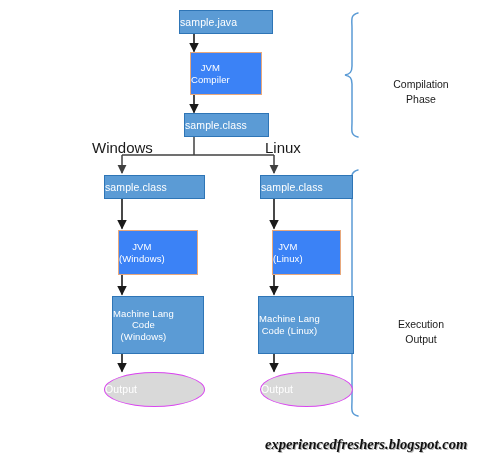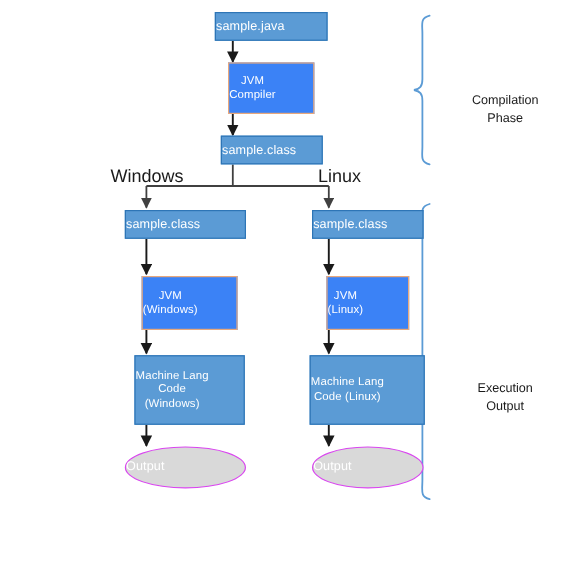--- a/index.html
+++ b/index.html
@@ -192,14 +192,17 @@
   <div class="phase-label" style="left:378px; top:62px; width:86px;">
     <span style="white-space:pre-line;">Compilation
 Phase</span>
   </div>
 
   <div class="phase-label" style="left:378px; top:302px; width:86px;">
     <span style="white-space:pre-line;">Execution
 Output</span>
   </div>
 
+  <div class="watermark" style="left:265px; top:436px;">
+    <span>experiencedfreshers.blogspot.com</span>
+  </div>
 
 </div>
 
 </body></html>

